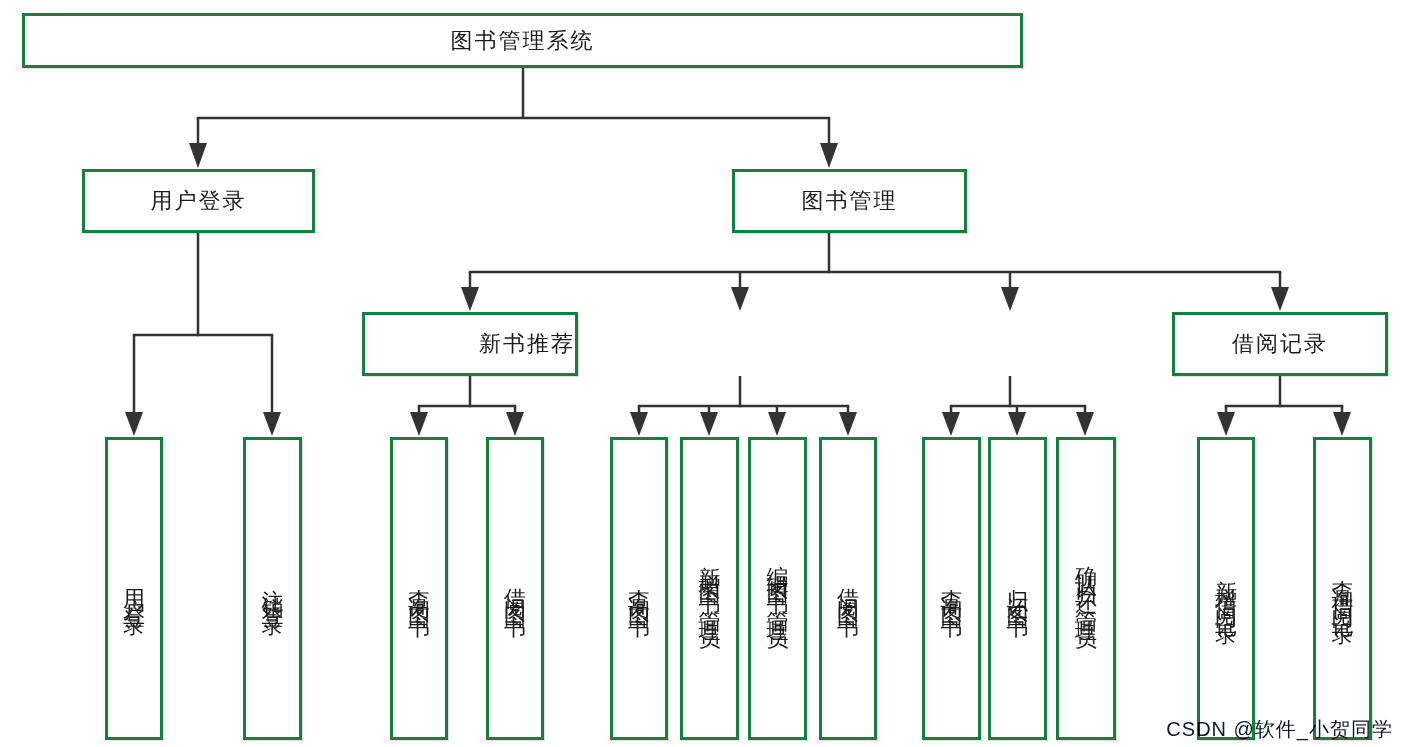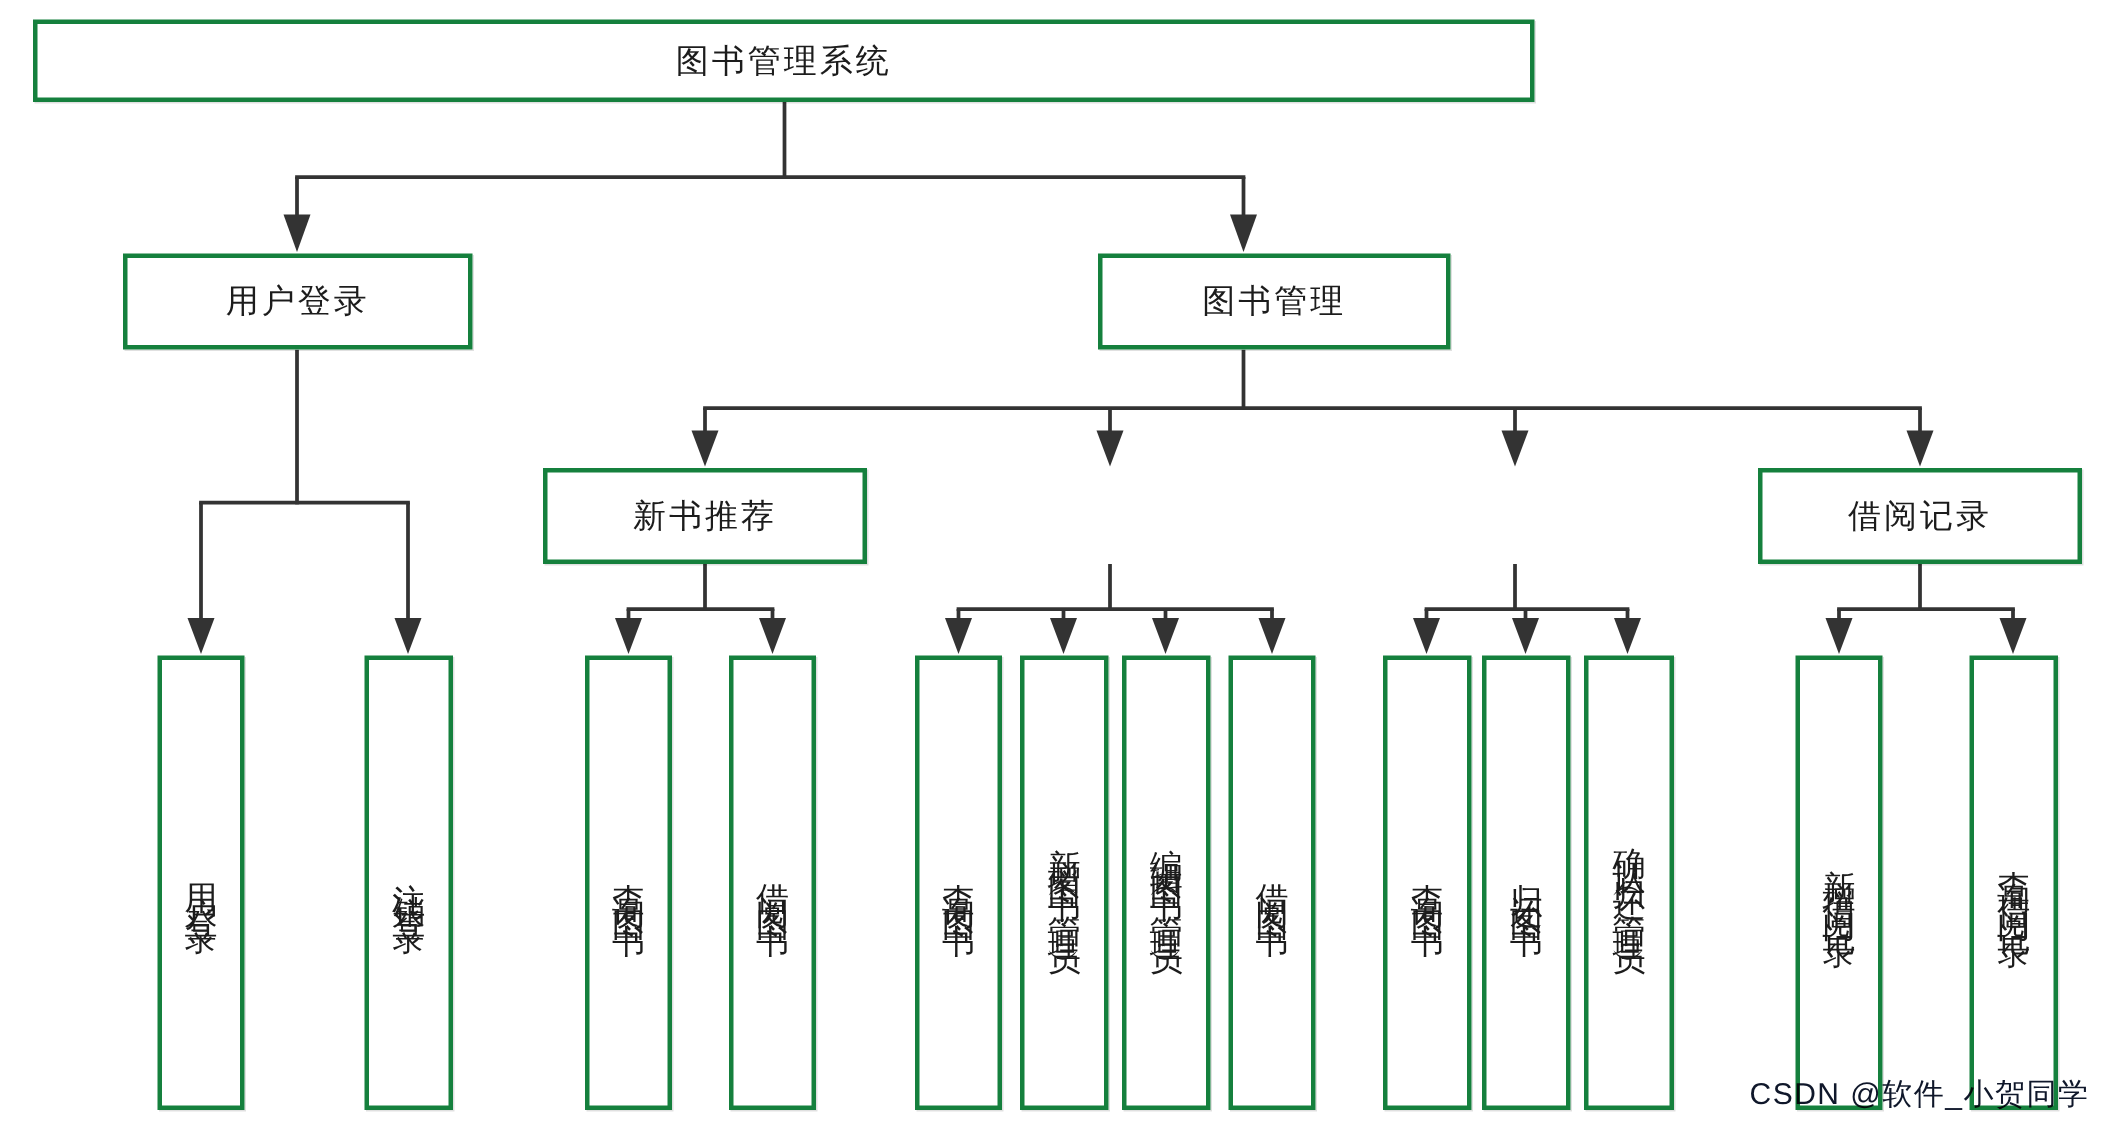--- a/index.html
+++ b/index.html
@@ -127,21 +127,21 @@
     <span>图书管理系统</span>
   </div>
 
   <div class="node" style="left:82px; top:169px; width:233px; height:64px;">
     <span>用户登录</span>
   </div>
   <div class="node" style="left:712px; top:169px; width:235px; height:64px;margin-left:20px;">
     <span>图书管理</span>
   </div>
 
-  <div class="node" style="left:362px; top:312px; width:216px; height:64px;">
+  <div class="node" style="left:362px; top:312px; width:216px; height:64px;justify-content:flex-end;">
     <span>新书推荐</span>
   </div>
   <div class="node" style="left:1172px; top:312px; width:216px; height:64px;">
     <span>借阅记录</span>
   </div>
 
   <div class="node" style="left:105px; top:437px; width:58px; height:303px;">
     <span class="vtext">用户登录</span>
   </div>
   <div class="node" style="left:243px; top:437px; width:59px; height:303px;">

